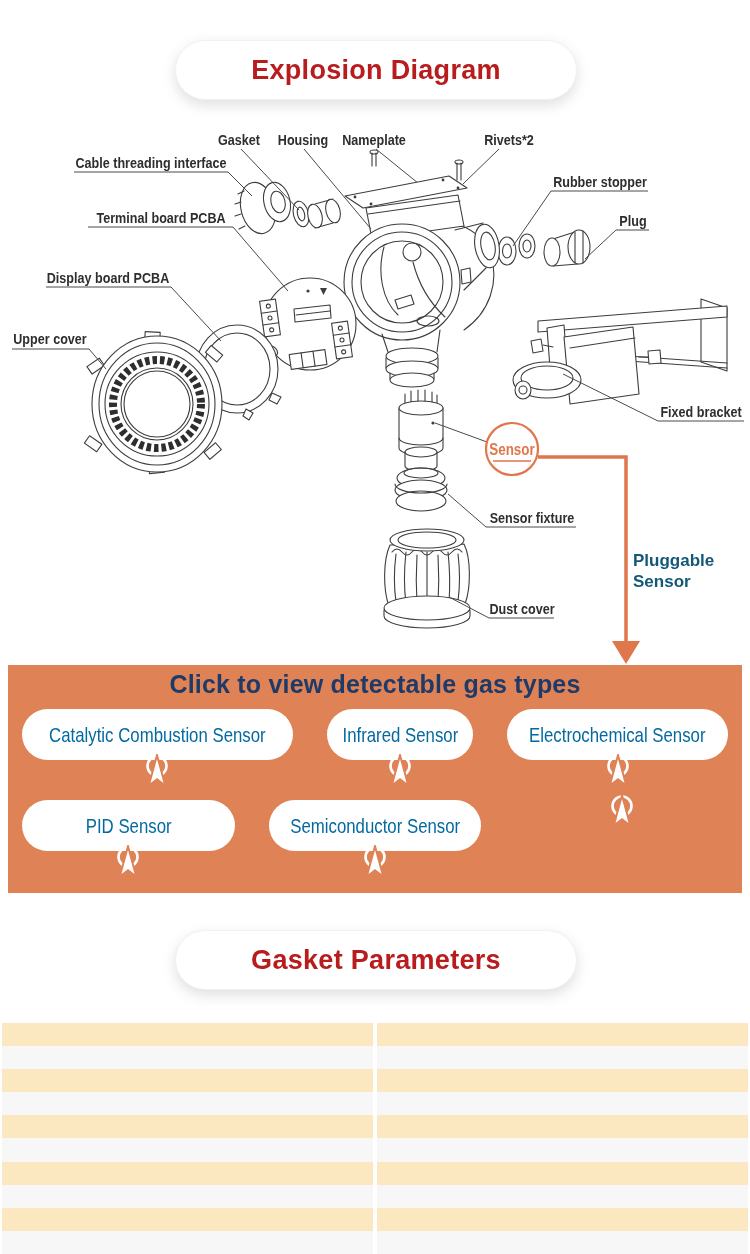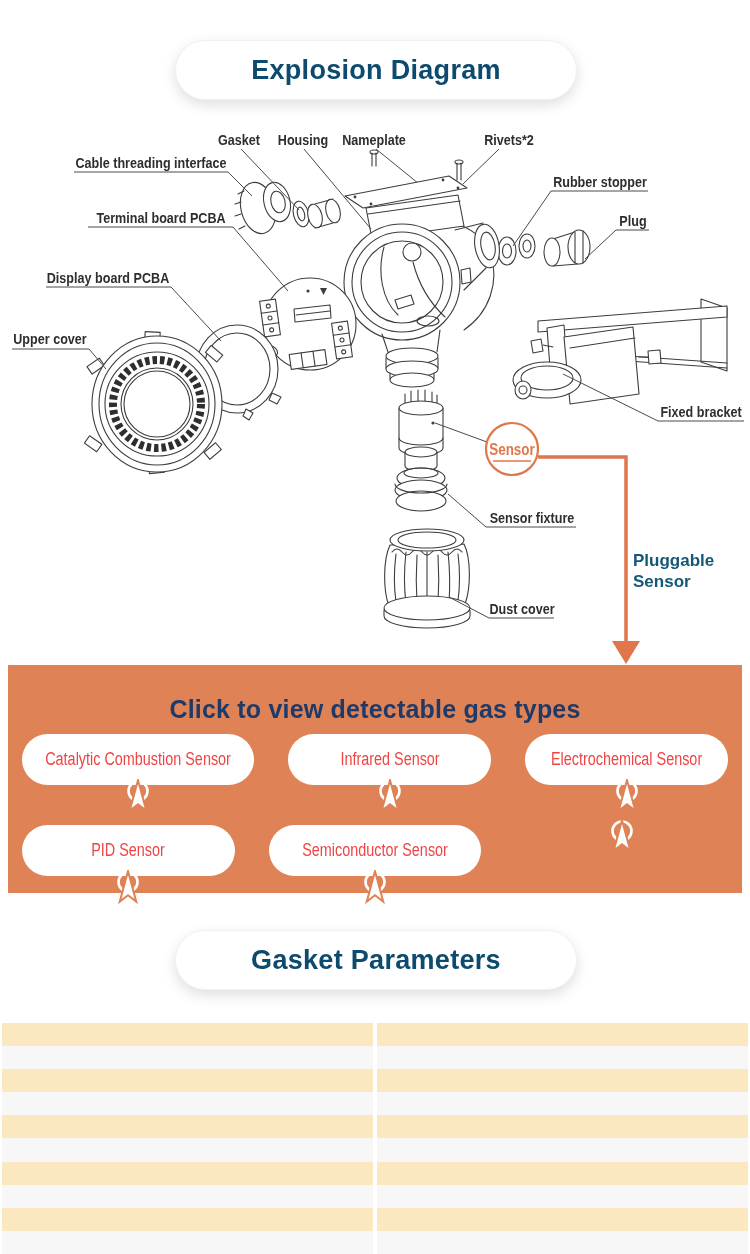--- a/index.html
+++ b/index.html
@@ -4,42 +4,42 @@
 <style>
   html,body{margin:0;padding:0;background:#ffffff;}
   body{font-family:"Liberation Sans",sans-serif;}
   .canvas{position:relative;width:750px;height:1254px;overflow:hidden;background:#ffffff;}
 
   
   .pill{position:absolute;left:175px;width:400px;height:58px;background:#ffffff;
         border-radius:30px;border:1px solid #f1f1f1;
         box-shadow:0 5px 14px rgba(0,0,0,.13);
         display:flex;align-items:center;justify-content:center;
-        font-size:27px;font-weight:bold;color:#0c4a6e;letter-spacing:.3px;}
+        font-size:27px;font-weight:bold;color:#b91c1c;letter-spacing:.3px;}
   .pill-explosion{top:40px;}
   .pill-params{top:930px;}
 
   
   .diagram-svg{position:absolute;left:0;top:110px;width:750px;height:556px;}
   .ln{fill:none;stroke:#3d3d3d;stroke-width:1.1;stroke-linecap:round;stroke-linejoin:round;}
   .fw{fill:#ffffff;stroke:#3d3d3d;stroke-width:1.1;stroke-linecap:round;stroke-linejoin:round;}
   .lead{fill:none;stroke:#4a4a4a;stroke-width:1;}
   .lbl{font-family:"Liberation Sans",sans-serif;font-weight:bold;font-size:15px;fill:#2e2e2e;}
   .lbl-orange{font-family:"Liberation Sans",sans-serif;font-weight:bold;font-size:16px;fill:#E0764B;}
   .lbl-teal{font-family:"Liberation Sans",sans-serif;font-weight:bold;font-size:17px;fill:#145878;}
 
   
   .gas-panel{position:absolute;left:8px;top:665px;width:734px;height:228px;background:#DF8256;
              display:flex;flex-direction:column;box-sizing:border-box;}
-  .gas-heading{margin-top:30px;text-align:center;font-size:25px;font-weight:bold;color:#1E3A68;letter-spacing:.2px;}
+  .gas-heading{margin-top:5px;text-align:center;font-size:25px;font-weight:bold;color:#1E3A68;letter-spacing:.2px;}
   .btn-row{display:flex;gap:34px;padding:0 14px;margin-top:10px;}
   .btn-cell{flex:1;display:flex;flex-direction:column;align-items:center;}
   .gas-btn{width:100%;height:51px;background:#ffffff;border:none;border-radius:26px;
            display:flex;align-items:center;justify-content:center;
-           font-family:"Liberation Sans",sans-serif;font-size:18px;color:#ef4444;cursor:pointer;padding:0;}
+           font-family:"Liberation Sans",sans-serif;font-size:21px;color:#0369a1;cursor:pointer;padding:0;}
   .gas-btn .t{display:inline-block;transform:scaleX(.8);white-space:nowrap;}
   .click-icon{width:30px;height:36px;margin-top:-6px;}
 
   
   .params{position:absolute;left:2px;top:1023px;width:746px;height:231px;overflow:hidden;}
   .prow{display:flex;height:23.1px;}
   .prow .c1{width:371px;}
   .prow .cgap{width:4px;background:#ffffff;}
   .prow .c2{flex:1;}
   .prow:nth-child(odd) .c1,.prow:nth-child(odd) .c2{background:#FBE8C0;}

